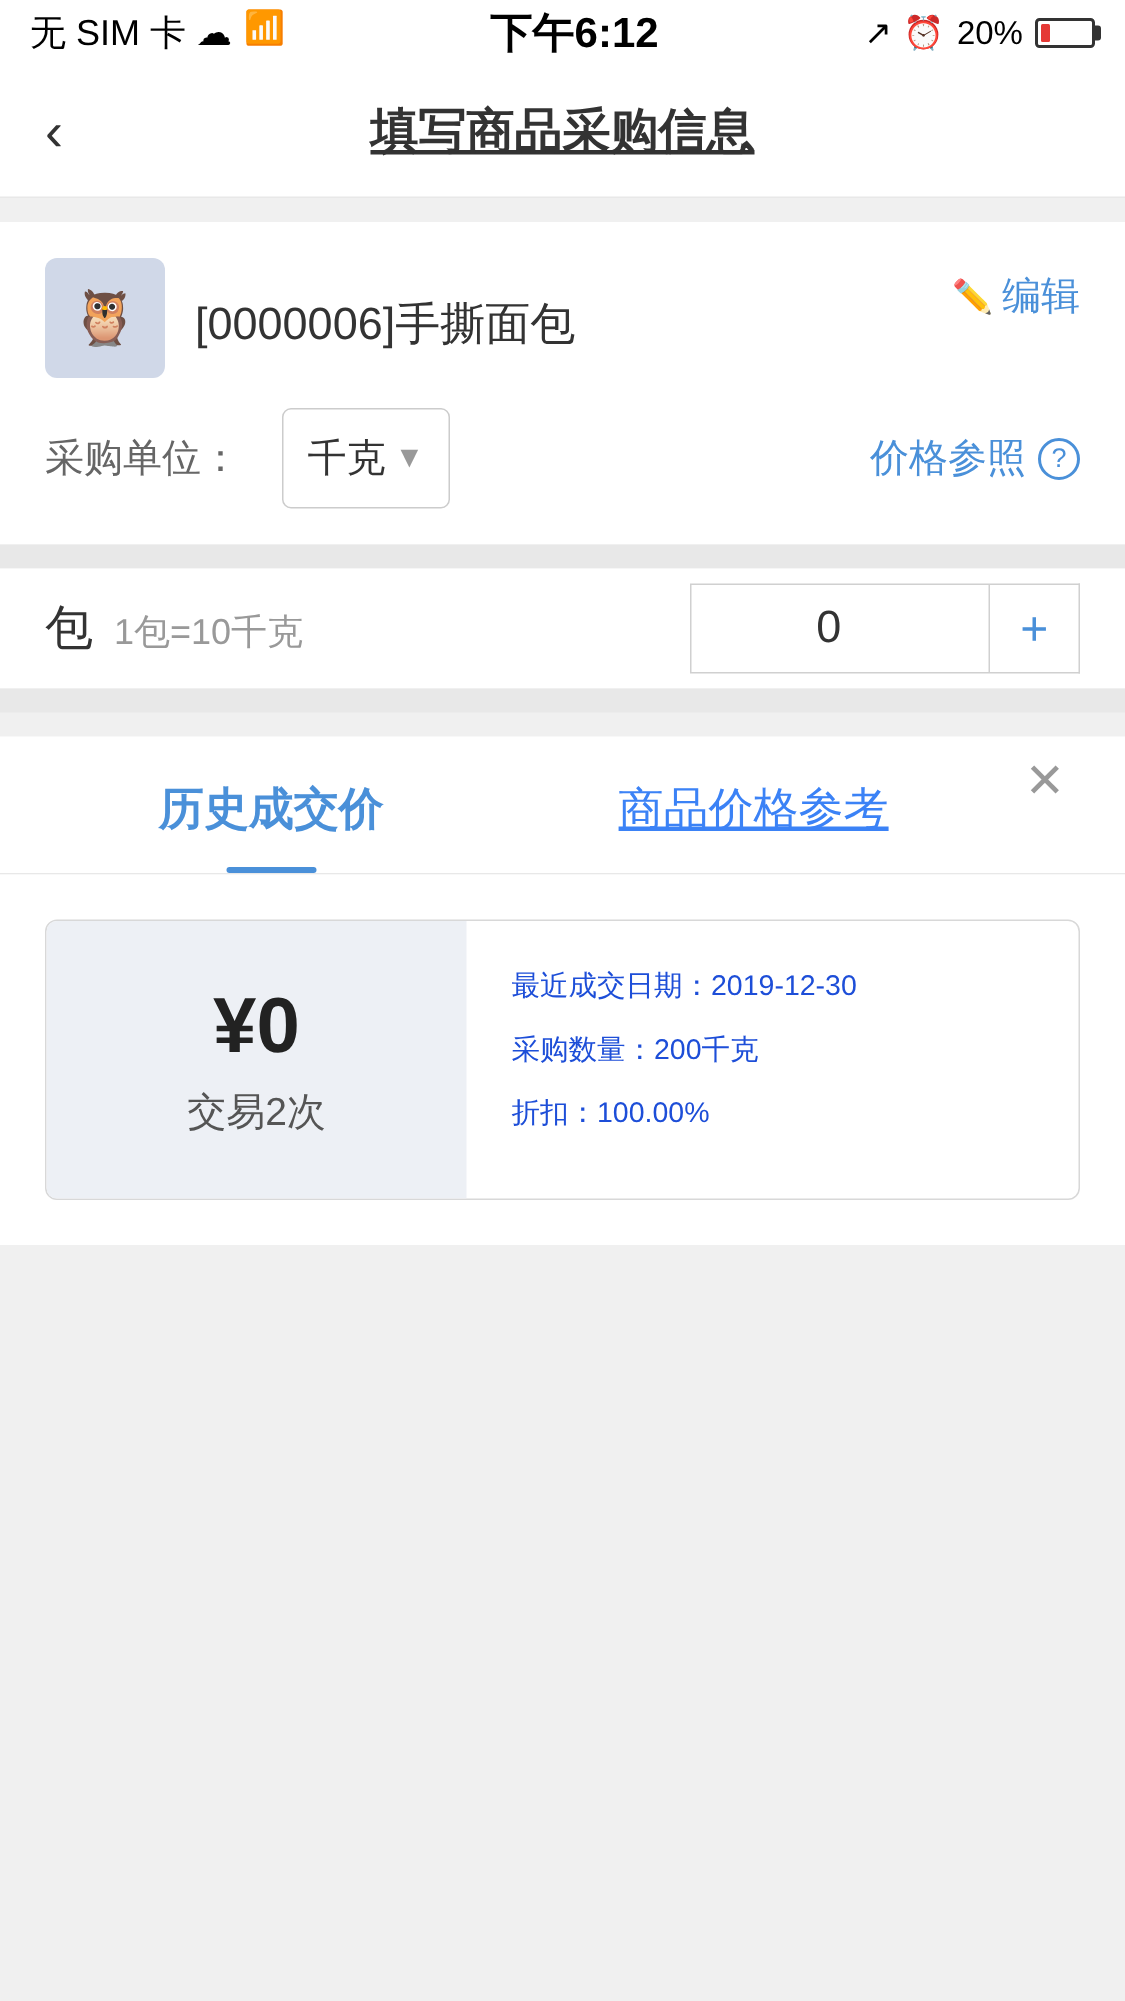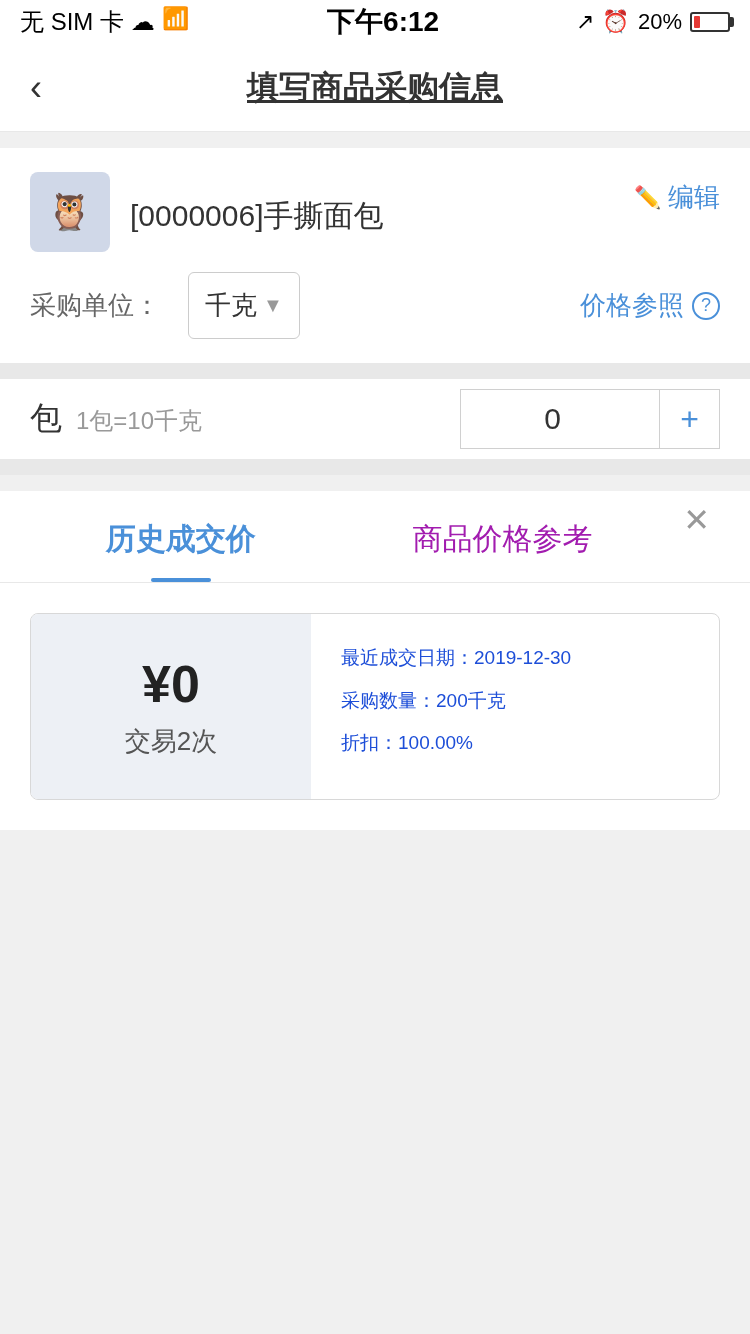--- a/index.html
+++ b/index.html
@@ -273,21 +273,22 @@
       padding: 28px 0 22px;
       font-size: 30px;
       cursor: pointer;
       position: relative;
     }
     .tab-item.active {
       color: #4a90d9;
       font-weight: 600;
     }
     .tab-item.inactive {
-      color: #a21caf;
+      color: #3b82f6;
+      text-decoration: underline;
     }
     .tab-underline {
       position: absolute;
       bottom: 0;
       left: 50%;
       transform: translateX(-50%);
       width: 60px;
       height: 4px;
       background: #4a90d9;
       border-radius: 2px;

